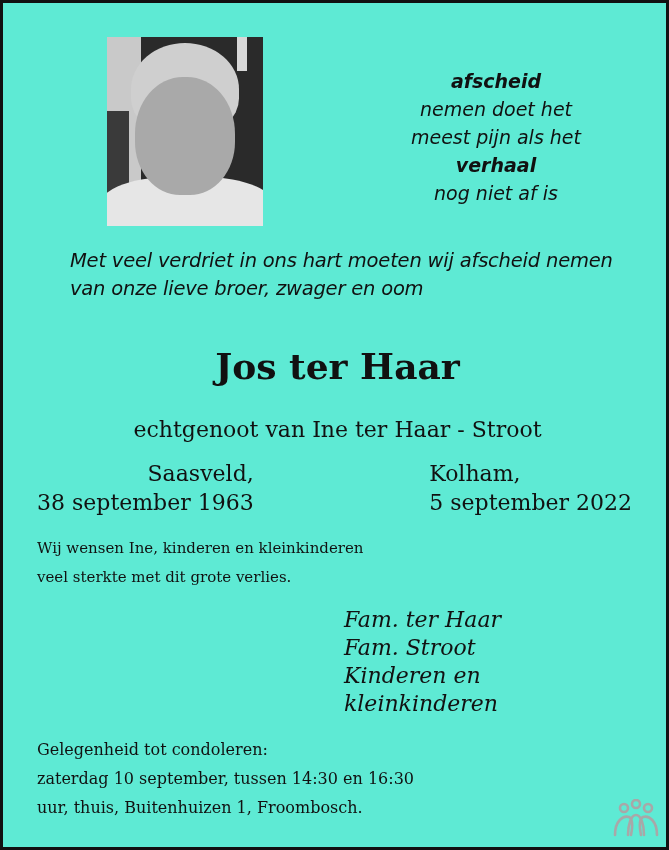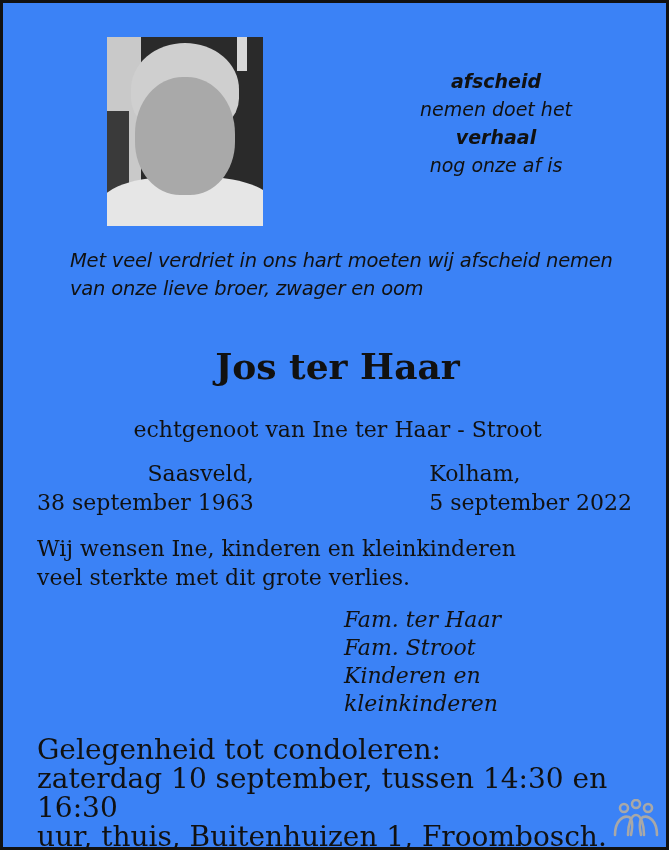--- a/index.html
+++ b/index.html
@@ -1,19 +1,19 @@
 <!DOCTYPE html>
 <html><head>
   <meta charset="utf-8">
   <style>
     html, body { margin: 0; padding: 0; background: #ffffff; }
     body { width: 669px; height: 850px; position: relative; overflow: hidden; }
     .frame {
       position: absolute; left: 0; top: 0; width: 669px; height: 850px;
-      box-sizing: border-box; border: 3px solid #111; background: #3b82f6; padding-left: 16px;
+      box-sizing: border-box; border: 3px solid #111; background: #5eead4; padding-left: 16px;
     }
     .serif { font-family: "DejaVu Serif", "Liberation Serif", serif; color: #111; }
     .hand { font-family: "DejaVu Sans", sans-serif; font-style: italic; color: #111; }
 
     .photo {
       position: absolute; left: 104px; top: 34px; width: 156px; height: 189px;
       background: linear-gradient(90deg, #c9c9c9 0 22%, #2a2a2a 22% 100%);
       overflow: hidden;
     }
     .photo .chair { position:absolute; left:0; top:74px; width:22px; height:98px; background:#3a3a3a; }
@@ -42,29 +42,29 @@
       font-size: 22px; line-height: 30px;
     }
     .place-left, .place-right {
       position: absolute; top: 456px; font-size: 22px; line-height: 29px;
     }
     .place-left { left: 34px; text-align: right; }
     .place-right { right: 34px; text-align: left; }
 
     .wish {
       position: absolute; left: 34px; top: 531px; width: 620px;
-      font-size: 22px; line-height: 29px;
+      font-size: 15px; line-height: 29px;
     }
     .family {
       position: absolute; left: 341px; top: 603px; width: 300px;
       font-size: 22px; line-height: 28px; font-style: italic;
     }
     .condolence {
       position: absolute; left: 34px; top: 732px; width: 620px;
-      font-size: 28px; line-height: 29px;
+      font-size: 16px; line-height: 29px;
     }
     .logo {
       position: absolute; left: 608px; top: 796px; width: 50px; height: 40px;
     }
   </style>
 </head>
 <body>
 
 <div class="frame">
 
@@ -72,22 +72,23 @@
     <div class="handle"></div>
     <div class="chair"></div>
     <div class="shirt"></div>
     <div class="hair"></div>
     <div class="face"></div>
   </div>
 
   <div class="quote hand">
     <div class="b">afscheid</div>
     <div>nemen doet het</div>
+    <div>meest pijn als het</div>
     <div class="b">verhaal</div>
-    <div>nog onze af is</div>
+    <div>nog niet af is</div>
   </div>
 
   <div class="intro hand">
     <div>Met veel verdriet in ons hart moeten wij afscheid nemen</div>
     <div>van onze lieve broer, zwager en oom</div>
   </div>
 
   <div class="name serif">Jos ter Haar</div>
   <div class="spouse serif">echtgenoot van Ine ter Haar - Stroot</div>
 

